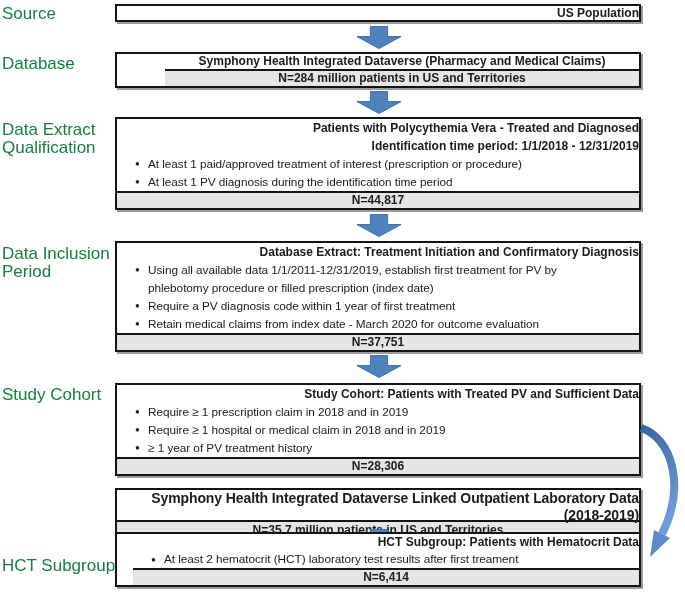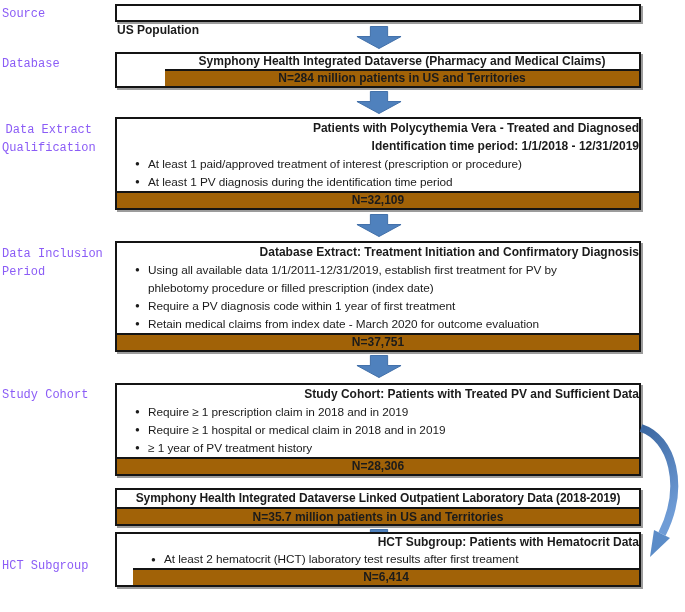--- a/index.html
+++ b/index.html
@@ -2,43 +2,42 @@
 <html><head>
 <meta charset="utf-8">
 <style>
   html,body{margin:0;padding:0;background:#ffffff;}
   #canvas{
     position:relative;width:685px;height:612px;background:#ffffff;
     font-family:"Liberation Sans",sans-serif;font-size:12px;color:#1b1b1b;
     overflow:hidden;
   }
   .side-label{
-    position:absolute;left:2px;line-height:18px;font-size:12px;color:#8b5cf6;
+    position:absolute;left:2px;line-height:18px;font-size:17px;color:#15803d;
     white-space:pre-line;
-    font-family:Liberation Mono, monospace;
   }
   .box{
     position:absolute;left:115px;width:526px;box-sizing:border-box;
     border:2px solid #141414;background:#ffffff;
     box-shadow:2px 2px 0 #9c9c9c;
   }
   .title-line{font-weight:bold;text-align:right;line-height:18px;}
-  .single-title{font-weight:bold;text-align:left;line-height:14px;margin-top:17px;}
+  .single-title{font-weight:bold;text-align:right;line-height:14px;}
   .bullet{display:flex;line-height:18px;padding-left:18px;}
   .dot{width:13px;font-size:8px;flex:none;}
   .btext{flex:1;white-space:pre-line;font-size:11.8px;letter-spacing:-0.05px;}
   .n-row{
     box-sizing:border-box;height:17px;line-height:15px;border-top:2px solid #141414;
-    background:#a16207;font-weight:bold;text-align:center;
+    background:#e5e5e5;font-weight:bold;text-align:center;
   }
   
   .banner-title{font-weight:bold;text-align:center;}
   #box-database .banner-title{height:15px;line-height:15px;}
   #box-database .n-row{height:17px;line-height:15px;}
-  #box-lab .banner-title{height:17px;line-height:17px;font-size:12px;letter-spacing:-0.1px;}
+  #box-lab .banner-title{height:30px;line-height:17px;font-size:14px;letter-spacing:-0.1px;text-align:right;}
   #box-lab .n-row{height:17px;line-height:17px;}
   
   #box-population{top:4px;height:18px;}
   #box-database{top:52px;padding-left:48px;}
   #box-qualification{top:117px;}
   #box-inclusion{top:241px;}
   #box-cohort{top:383px;}
   #box-lab{top:488px;}
   #box-hct{top:532px;padding-left:16px;}
   #box-hct .title-line,#box-hct .bullet{line-height:17px;}
@@ -93,21 +92,21 @@
     <div class="title-line">Patients with Polycythemia Vera - Treated and Diagnosed</div>
     <div class="title-line">Identification time period: 1/1/2018 - 12/31/2019</div>
     <div class="bullet">
       <span class="dot">●</span>
       <span class="btext">At least 1 paid/approved treatment of interest (prescription or procedure)</span>
     </div>
     <div class="bullet">
       <span class="dot">●</span>
       <span class="btext">At least 1 PV diagnosis during the identification time period</span>
     </div>
-    <div class="n-row">N=32,109</div>
+    <div class="n-row">N=44,817</div>
   </div>
 
   <svg class="down-arrow" id="arrow-3" viewBox="0 0 48 24">
     <polygon points="15,0.5 33,0.5 33,11 47,11 24,23.5 1,11 15,11" stroke-width="1" stroke-linejoin="round" stroke="#3d6ca6" fill="#4f81bd"></polygon>
   </svg>
 
   <div class="box" id="box-inclusion">
     <div class="title-line">Database Extract: Treatment Initiation and Confirmatory Diagnosis</div>
     <div class="bullet">
       <span class="dot">●</span>

